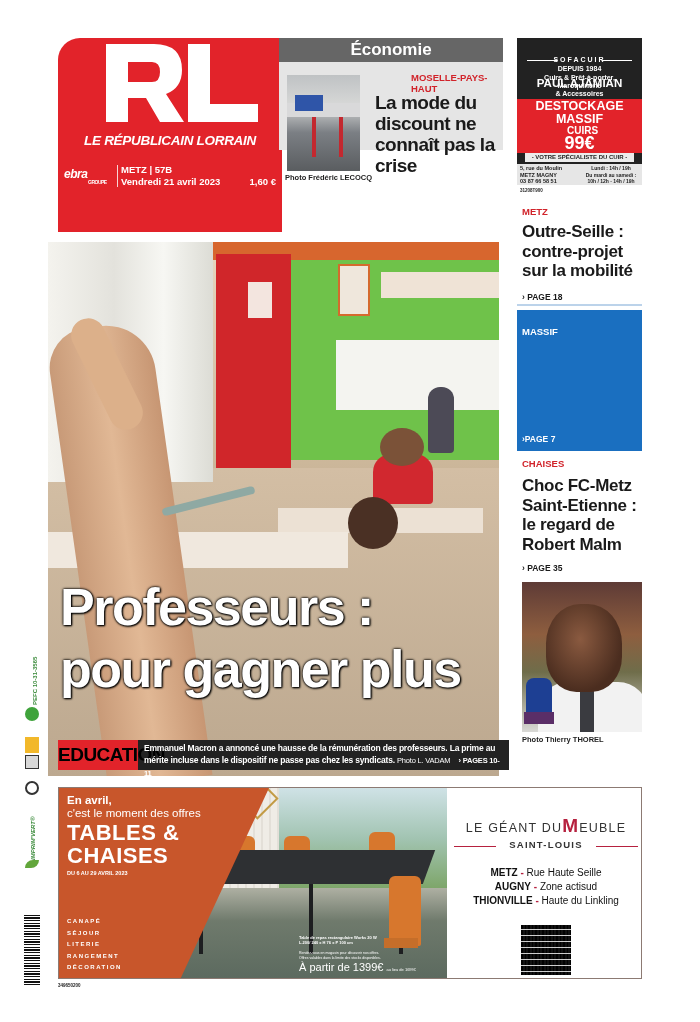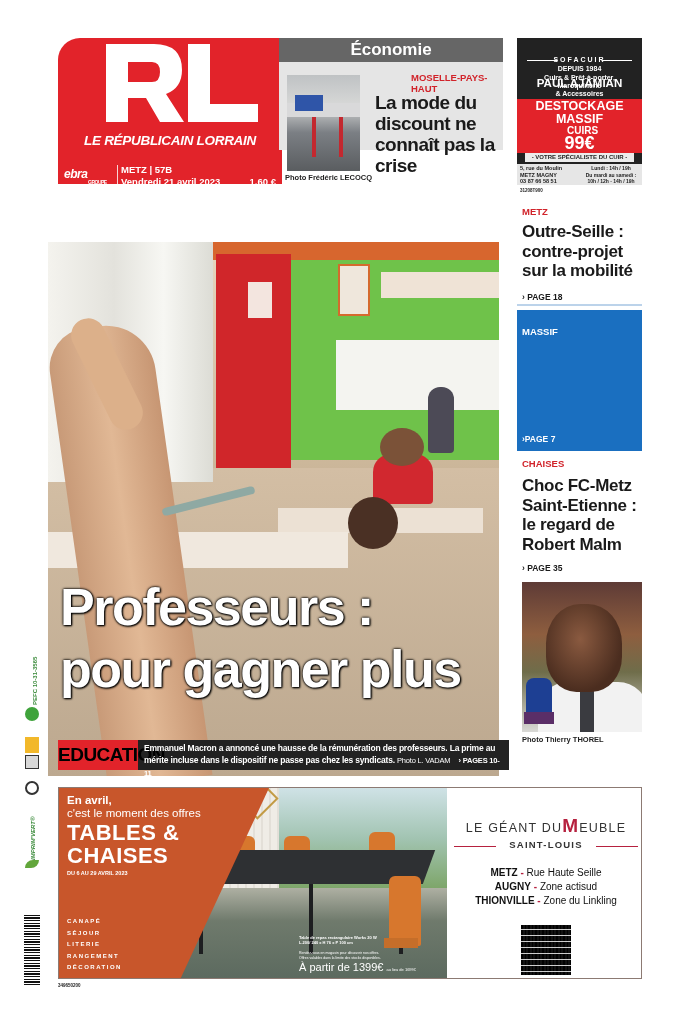--- a/index.html
+++ b/index.html
@@ -3,21 +3,21 @@
   <meta charset="utf-8">
   <style>
     * { box-sizing: border-box; margin: 0; padding: 0; }
     html, body { width: 700px; height: 1022px; background: #ffffff; overflow: hidden; }
     body { position: relative; font-family: "Liberation Sans", sans-serif; color: #1a1a1a; }
 
     .abs { position: absolute; }
     .cond { font-family: Liberation Sans, sans-serif; letter-spacing: -0.5px; }
 
     
-    #masthead { left: 58px; top: 38px; width: 224px; height: 146px; background: #e2232a; border-top-left-radius: 22px; color: #fff; overflow: hidden; }
+    #masthead { left: 58px; top: 38px; width: 224px; height: 194px; background: #e2232a; border-top-left-radius: 22px; color: #fff; overflow: hidden; }
     #logo-r { left: 48px; top: 6px; width: 80px; height: 78px; }
     #logo-l { left: 130px; top: 6px; width: 70px; height: 78px; }
     #masthead .title { left: 0; width: 224px; top: 95px; text-align: center; font-weight: bold; font-style: italic; font-size: 13.5px; letter-spacing: -0.3px; }
     #masthead .meta-row { left: 0; top: 125px; width: 224px; height: 25px; }
     #masthead .partner { left: 6px; top: 4px; font-size: 12px; font-weight: bold; font-style: italic; color: #fff; letter-spacing: -0.5px; }
     #masthead .partner small { display:block; font-size: 5px; font-style: normal; margin-left: 24px; margin-top:-2px; }
     #masthead .vsep { left: 59px; top: 2px; width: 1px; height: 22px; background: #fff; opacity: .8; }
     #masthead .edition { left: 63px; top: 1px; font-size: 9.5px; font-weight: bold; }
     #masthead .date { left: 63px; top: 13px; font-size: 9.5px; font-weight: bold; }
     #masthead .price { right: 6px; top: 13px; font-size: 9.5px; font-weight: bold; }
@@ -356,18 +356,18 @@
   <div id="ad-store" class="abs">
     <div class="abs logo">
       <span>LE GÉANT DU</span><b>M</b><span>EUBLE</span>
     </div>
     <div class="abs line-l"></div>
     <div class="abs line-r"></div>
     <div class="abs city">SAINT-LOUIS</div>
     <div class="abs addr">
       <div><b>METZ</b> <span class="dash">-</span> <span>Rue Haute Seille</span></div>
       <div><b>AUGNY</b> <span class="dash">-</span> <span>Zone actisud</span></div>
-      <div><b>THIONVILLE</b> <span class="dash">-</span> <span>Zone du Linkling</span></div>
+      <div><b>THIONVILLE</b> <span class="dash">-</span> <span>Haute du Linkling</span></div>
     </div>
     <div id="qr" class="abs"></div>
   </div>
 </div>
 <div id="ad-bottom-ref" class="abs">349650200</div>
 
 </body></html>

